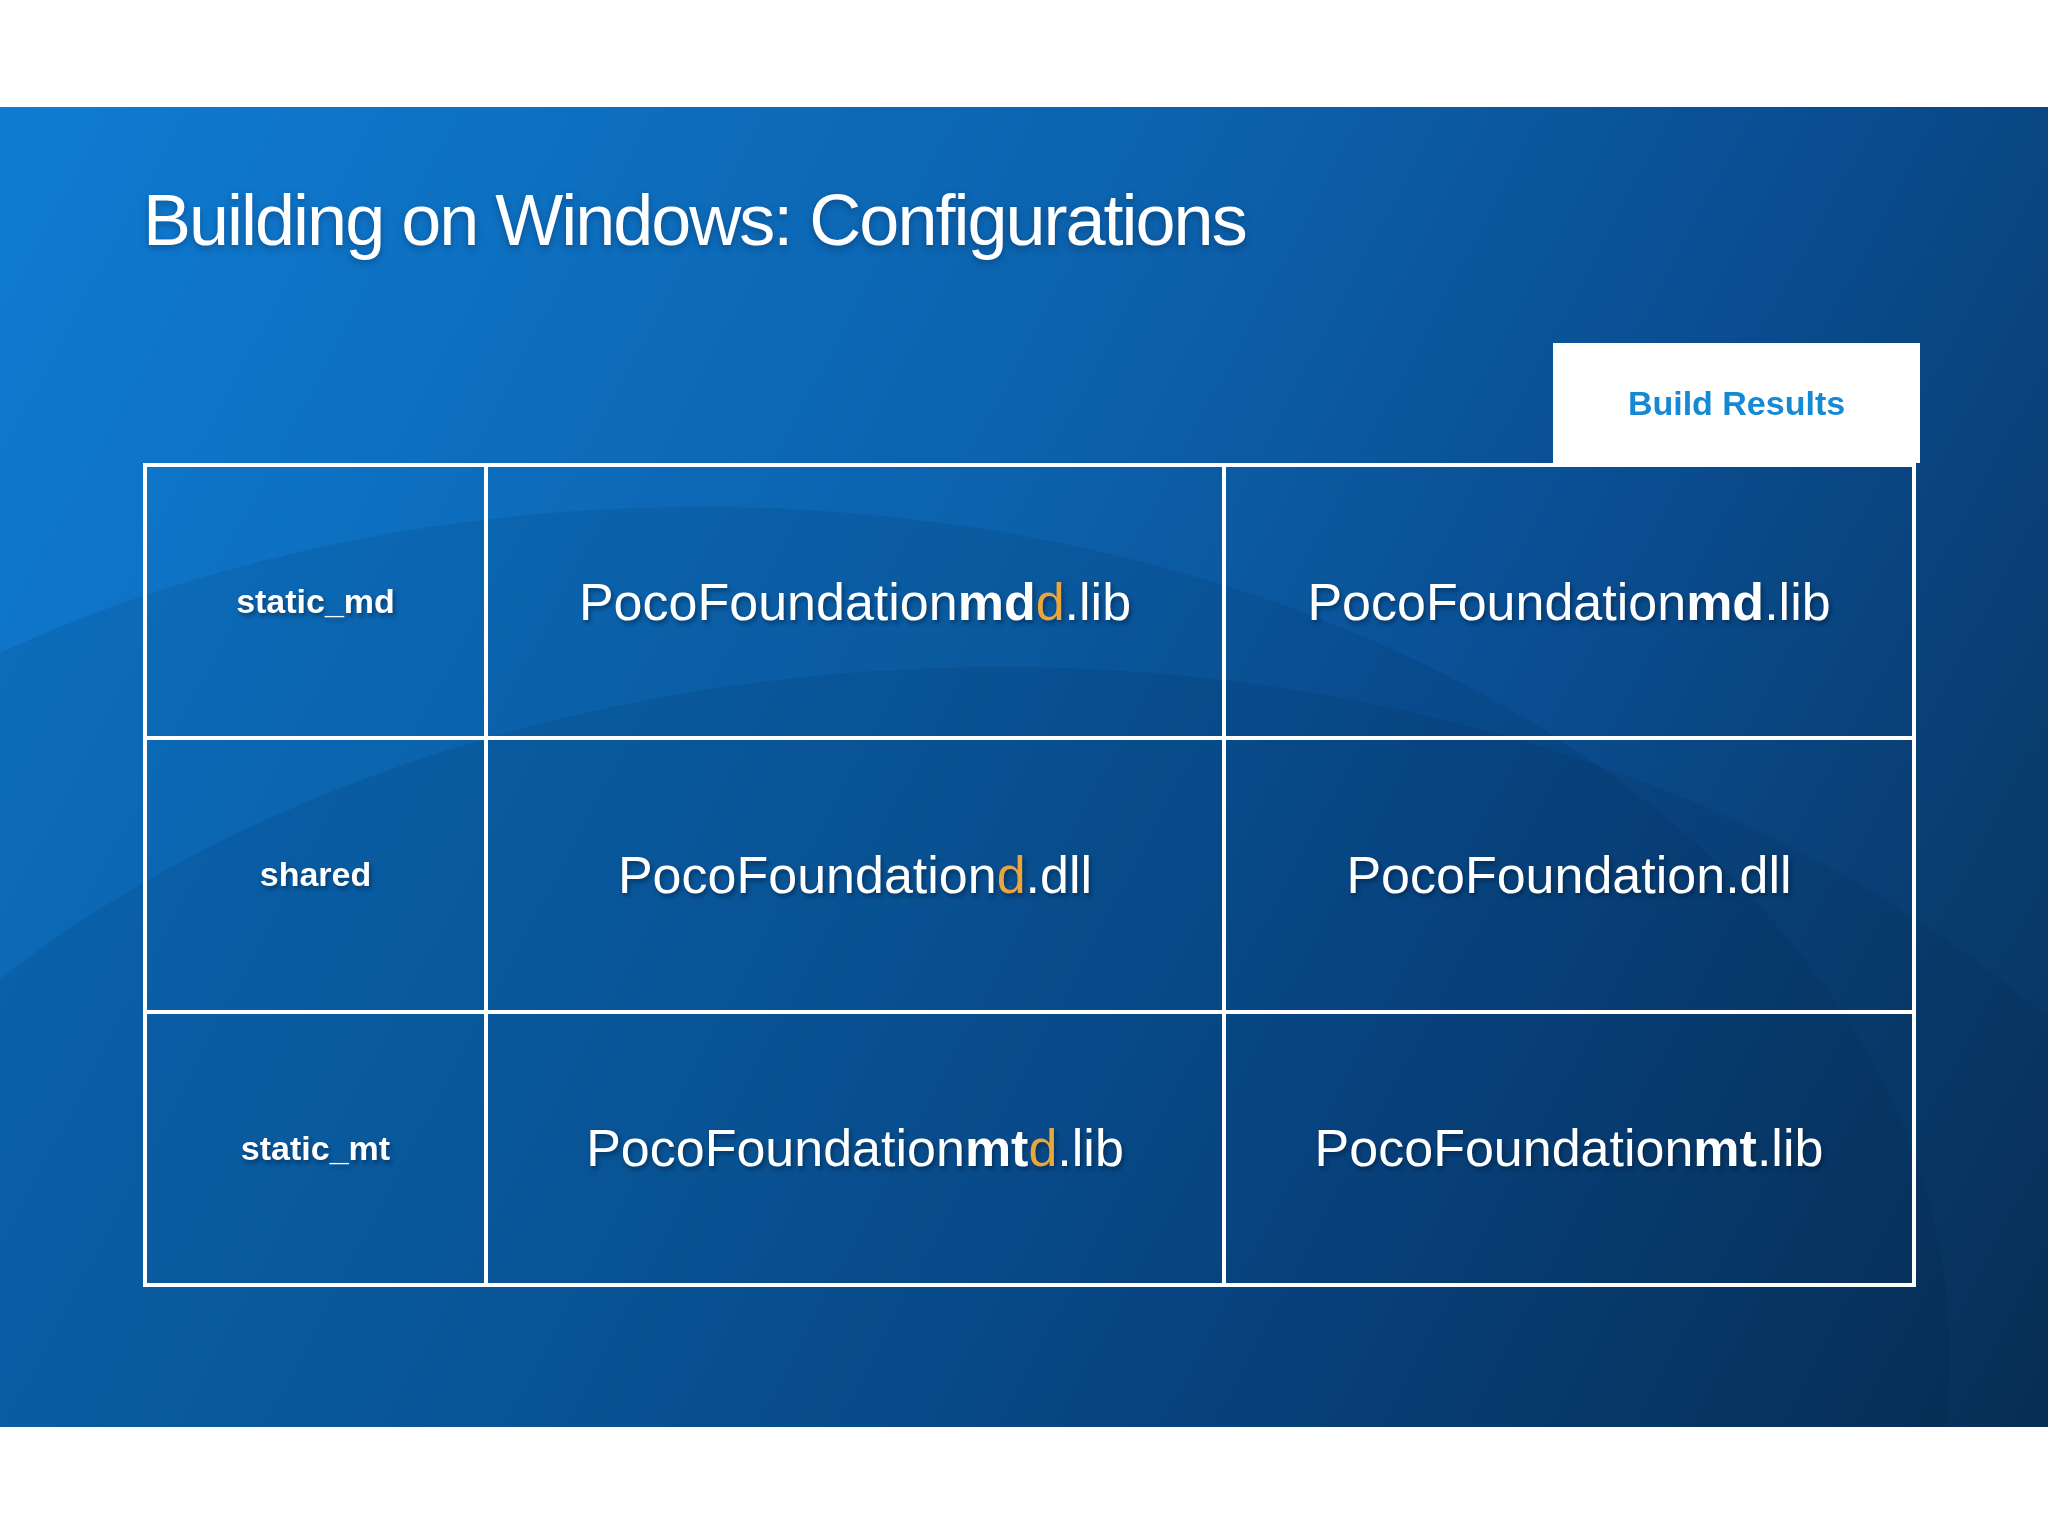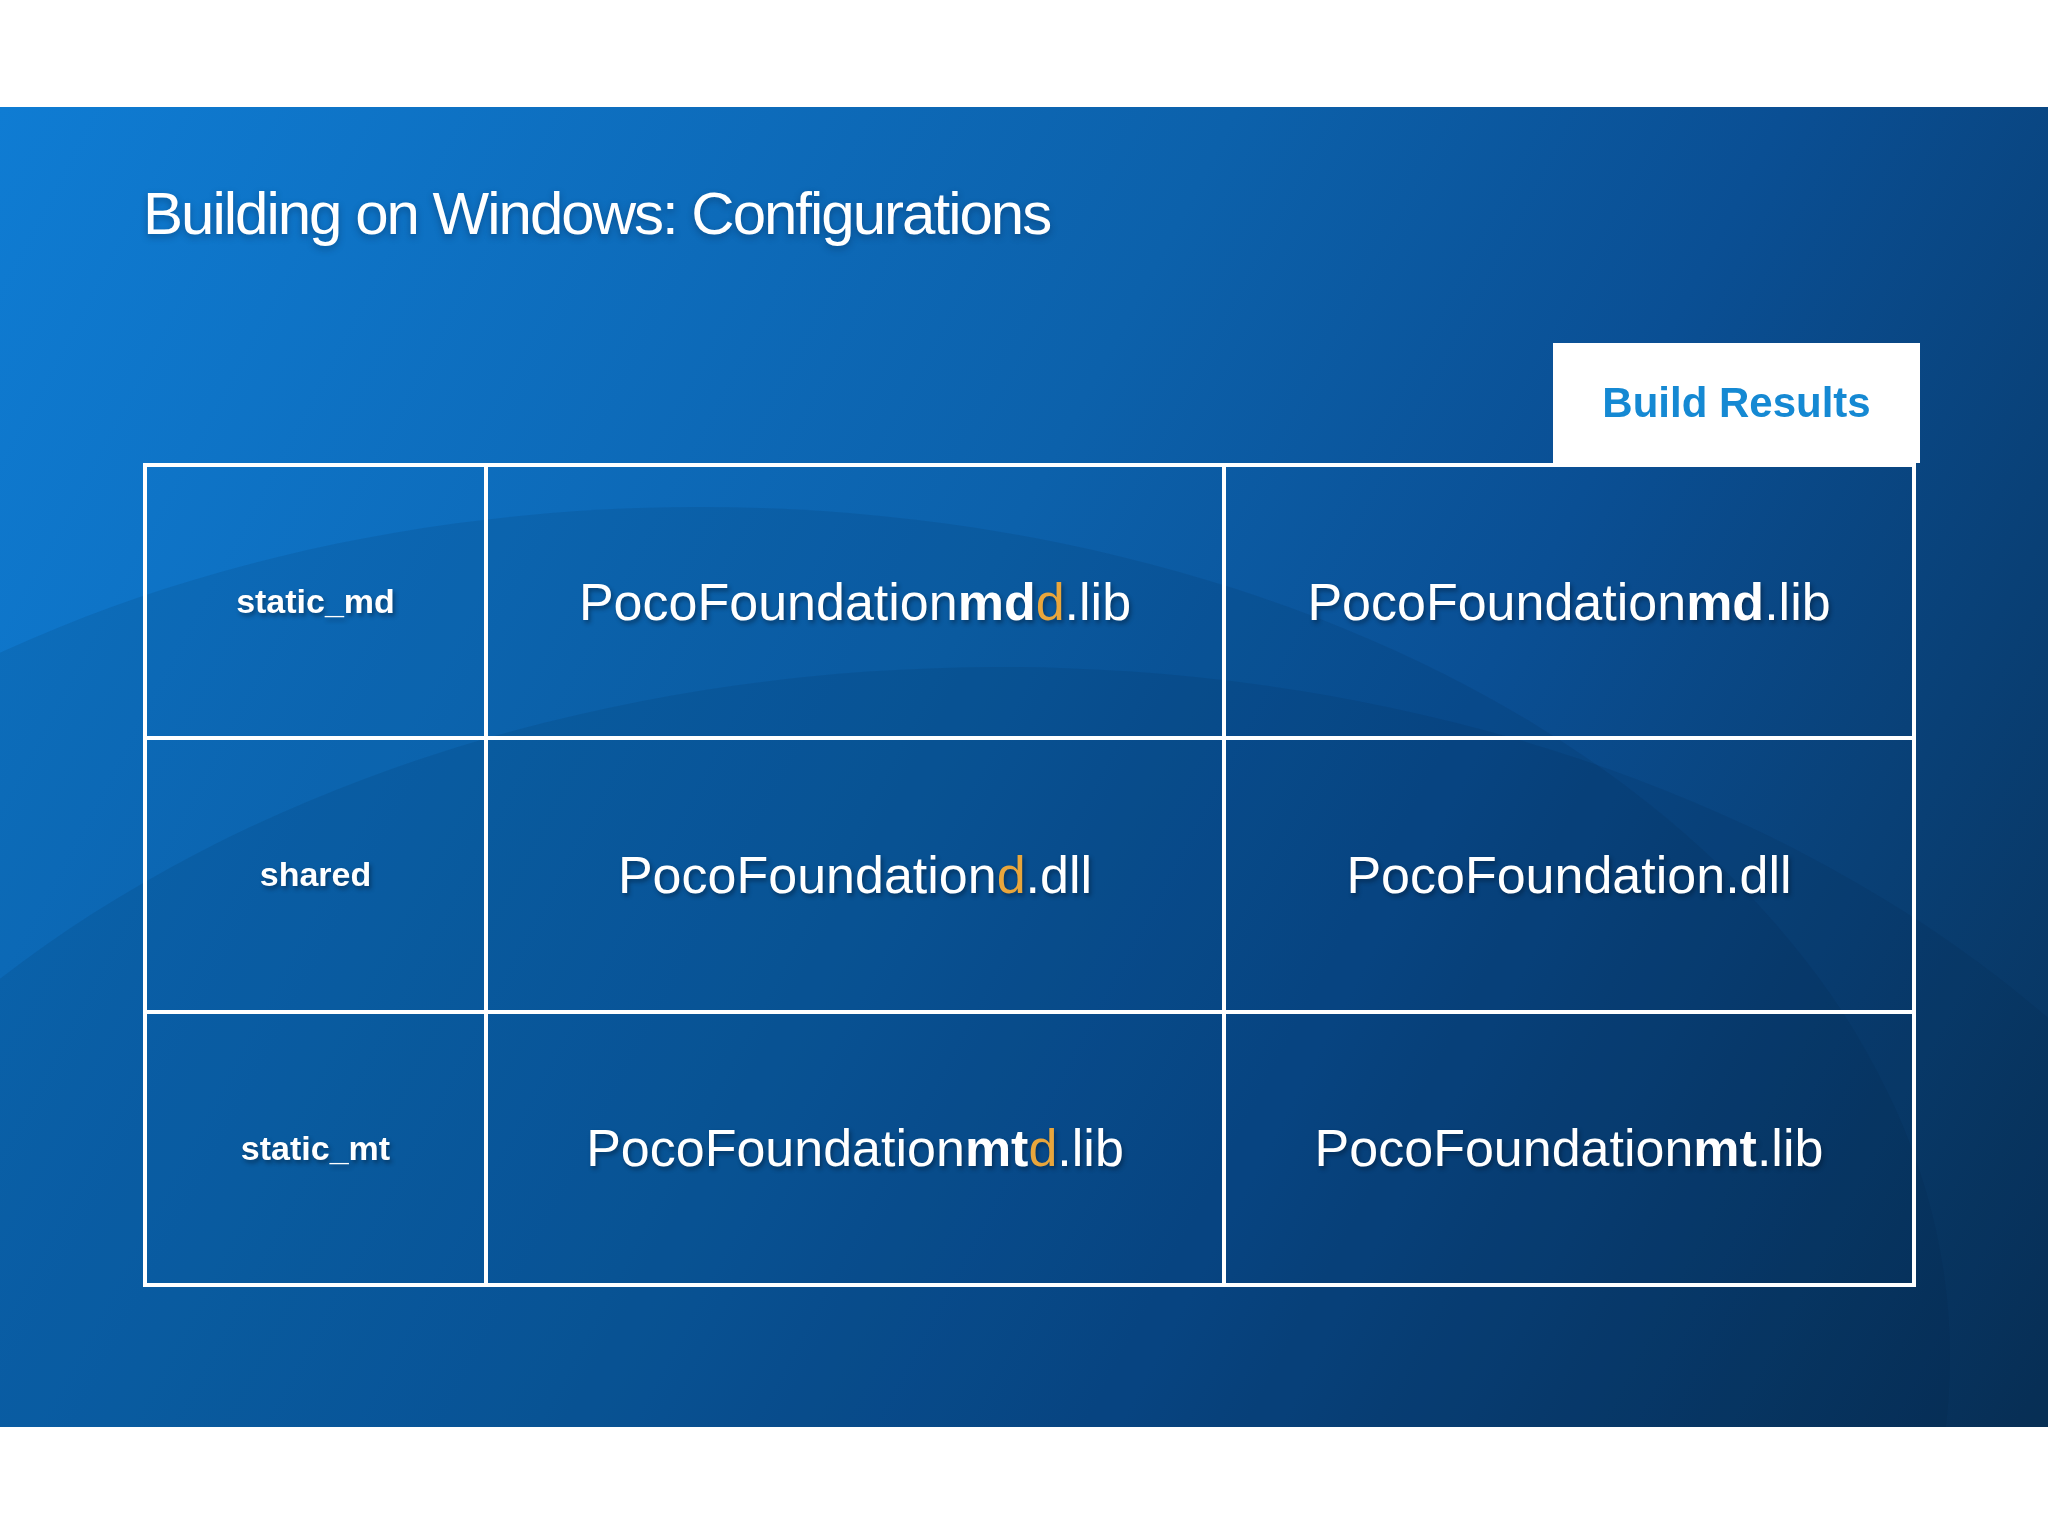--- a/index.html
+++ b/index.html
@@ -37,39 +37,39 @@
     width: 2700px; height: 1900px;
     left: -350px; top: 560px;
     border-radius: 50%;
     background: rgba(3, 28, 58, 0.10);
   }
   .title {
     position: absolute;
     left: 143px; top: 72px;
     margin: 0;
     z-index: 2;
-    font-size: 60px;
+    font-size: 72px;
     font-weight: 300;
     letter-spacing: -2px;
     color: #ffffff;
     text-shadow: 0 3px 7px rgba(0, 25, 55, 0.35);
     white-space: nowrap;
   }
   .badge {
     position: absolute;
     left: 1553px; top: 236px;
     width: 367px; height: 120px;
     z-index: 2;
     background: #ffffff;
     display: flex;
     align-items: center;
     justify-content: center;
   }
   .badge span {
-    font-size: 42px;
+    font-size: 34px;
     font-weight: 700;
     color: #1589d3;
     white-space: nowrap;
   }
   table.grid {
     position: absolute;
     left: 143px; top: 356px;
     z-index: 1;
     width: 1769px; height: 824px;
     border-collapse: collapse;

